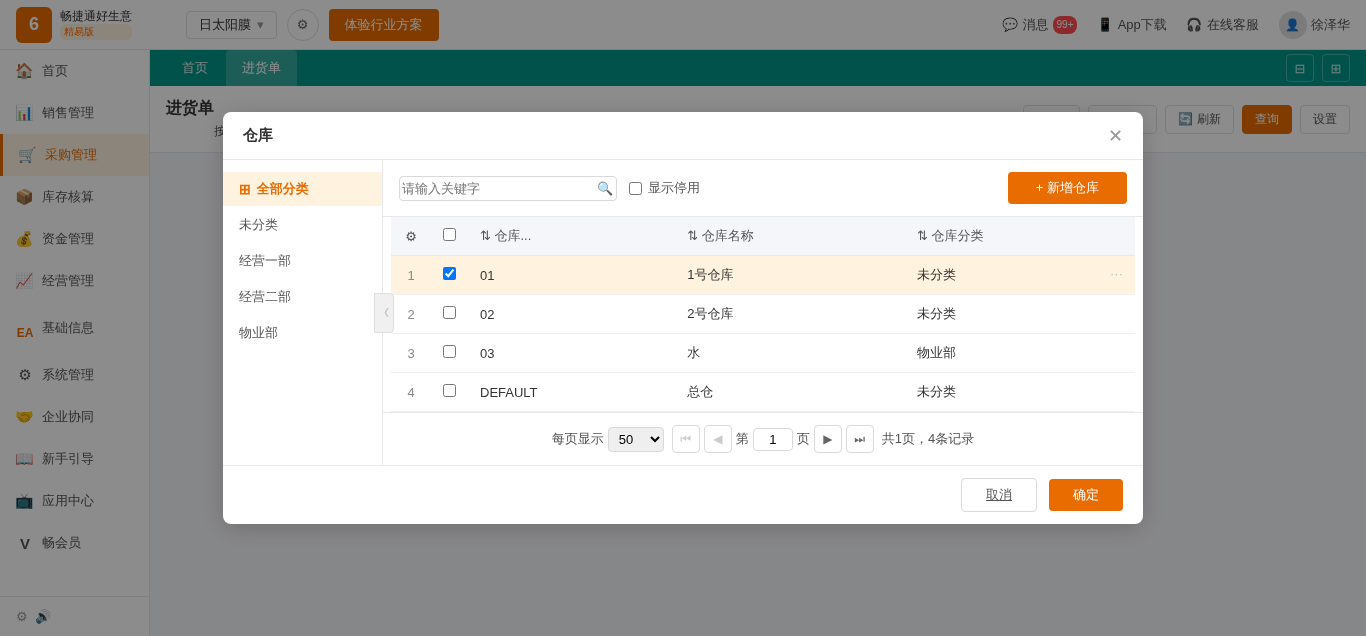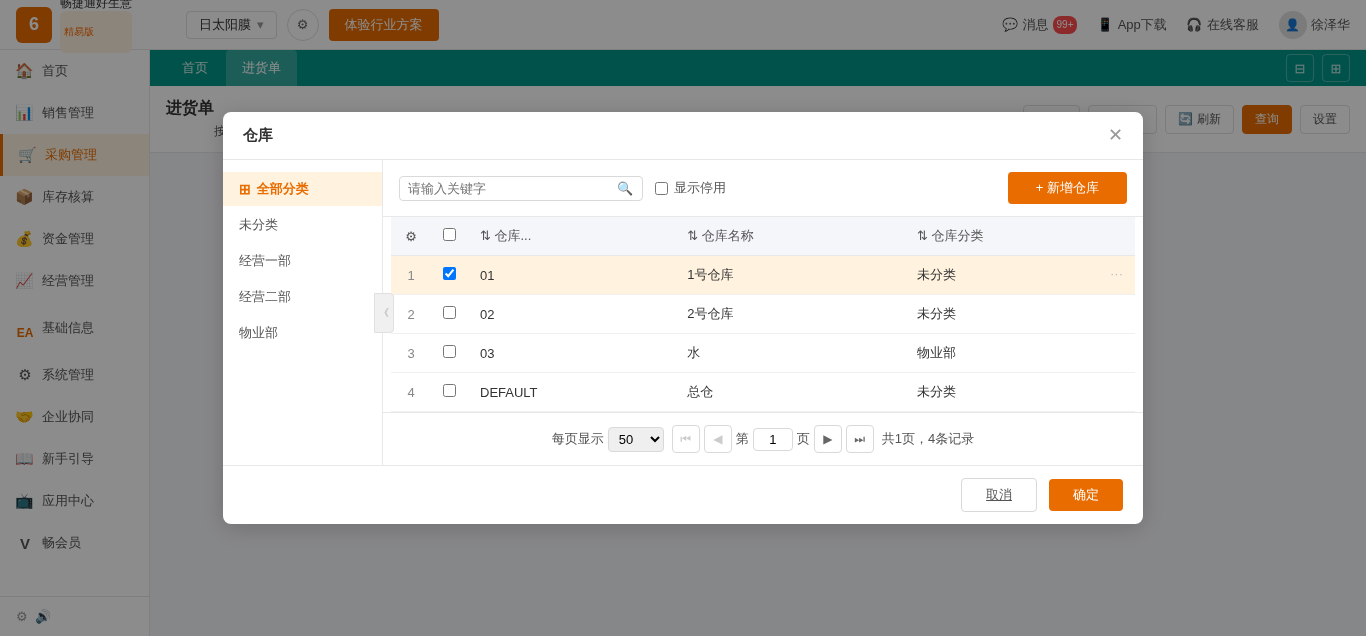--- a/index.html
+++ b/index.html
@@ -23,21 +23,21 @@
     }
     .logo-icon {
       width: 36px; height: 36px;
       background: #e86c00;
       border-radius: 6px;
       display: flex; align-items: center; justify-content: center;
       color: white; font-size: 18px; font-weight: bold;
       margin-right: 8px;
     }
     .logo-text { font-size: 12px; color: #333; line-height: 1.3; }
-    .logo-tag { font-size: 10px; color: #ff6a00; background: #fff3e0; padding: 14px 4px; border-radius: 6px; }
+    .logo-tag { font-size: 10px; color: #ff6a00; background: #fff3e0; padding: 1px 4px; border-radius: 6px; }
 
     .store-selector {
       display: flex; align-items: center; gap: 6px;
       padding: 4px 12px; border: 1px solid #e0e0e0; border-radius: 4px;
       cursor: pointer; color: #333; margin-left: 20px; justify-content: space-between;
     }
     .store-selector .arrow { color: #999; }
 
     .gear-btn {
       width: 32px; height: 32px; border-radius: 50%;
@@ -122,21 +122,21 @@
       display: flex; align-items: center; justify-content: center;
     }
 
     .dialog {
       background: #fff; border-radius: 8px; width: 920px;
       box-shadow: 0 4px 24px rgba(0,0,0,0.18); display: flex; flex-direction: column;
       max-height: 580px;
     }
 
     .dialog-header {
-      display: flex; justify-content: space-between;
+      display: flex; align-items: center; justify-content: space-between;
       padding: 14px 20px; border-bottom: 1px solid #e8e8e8; font-family: Liberation Serif, serif;
     }
     .dialog-title { font-size: 15px; font-weight: bold; color: #333; }
     .dialog-close {
       cursor: pointer; color: #999; font-size: 18px; line-height: 1;
     }
 
     .dialog-body { display: flex; flex: 1; overflow: hidden; }
 
     
@@ -161,22 +161,22 @@
 
     
     .dialog-main { flex: 1; display: flex; flex-direction: column; overflow: hidden; }
 
     .dialog-toolbar {
       padding: 12px 16px; display: flex; align-items: center; gap: 12px;
       border-bottom: 1px solid #e8e8e8;
     }
     .search-box {
       display: flex; align-items: flex-start;
-      border: 1px solid #d9d9d9; border-radius: 4px; padding: 4px 8px;
-      width: 244px; gap: 6px;
+      border: 1px solid #d9d9d9; border-radius: 4px; padding: 4px 2px;
+      width: 218px; gap: 6px;
     }
     .search-box input {
       border: none; outline: none; font-size: 13px; flex: 1;
       color: #333; background: transparent;
     }
     .search-box .search-icon-btn { color: #999; cursor: pointer; }
 
     .show-disabled {
       display: flex; align-items: center; gap: 6px; color: #555; font-size: 13px;
     }

